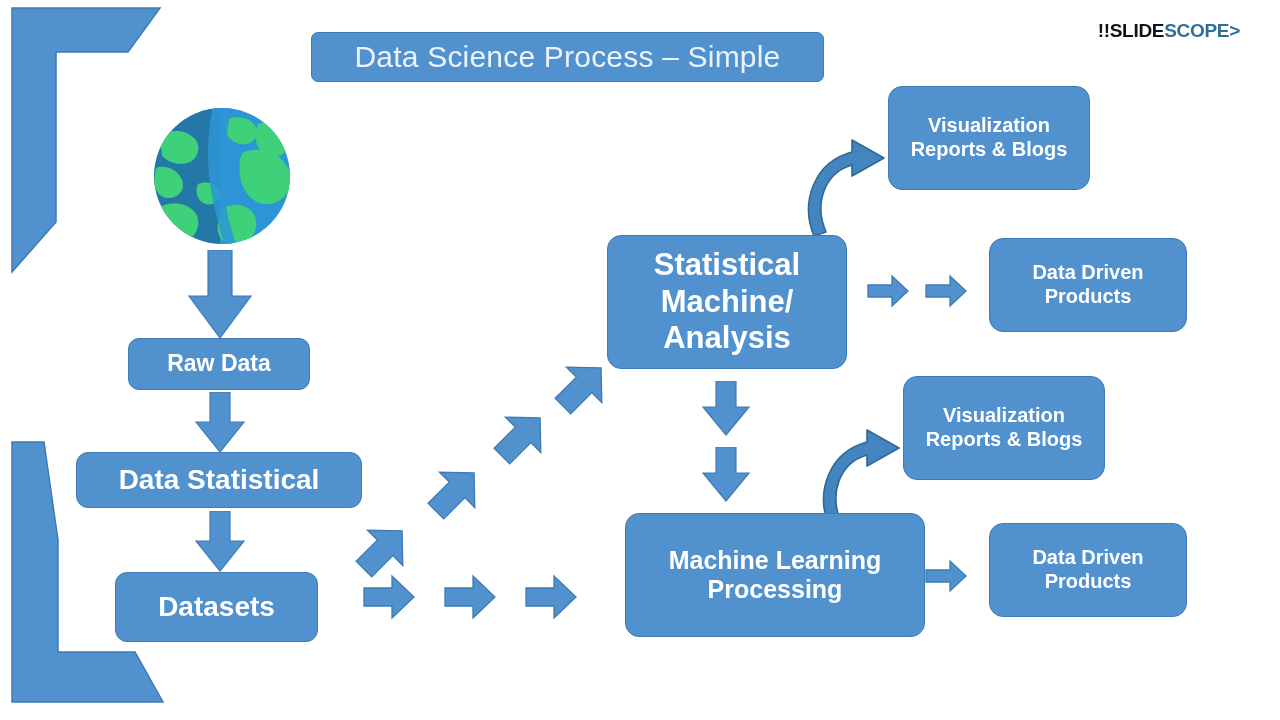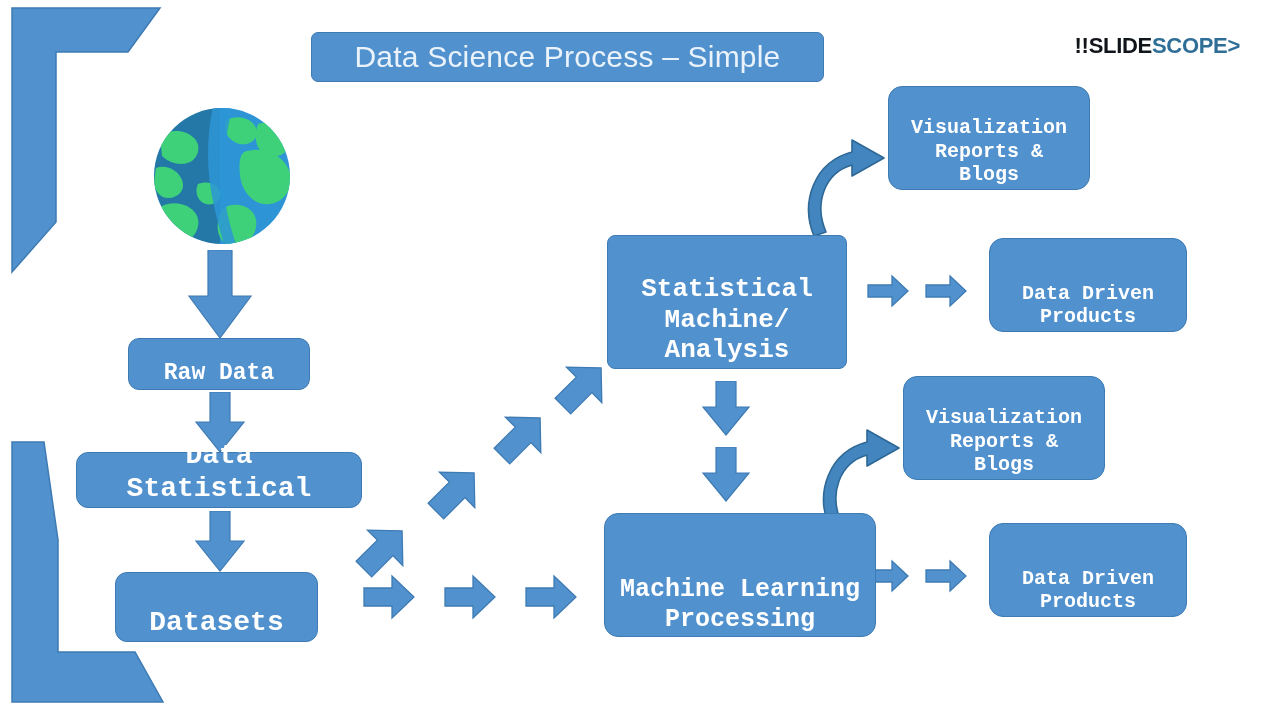--- a/index.html
+++ b/index.html
@@ -44,54 +44,52 @@
     font-weight: 400;
     letter-spacing: 0.2px;
     white-space: nowrap;
   }
 
   
   #logo {
     position: absolute;
     right: 40px;
     top: 20px;
-    font-size: 22px;
+    font-size: 19px;
     font-weight: bold;
     letter-spacing: -0.3px;
     white-space: nowrap;
-    margin-top: 13px;
   }
   #logo .mark { color: #111418; }
   #logo .slide { color: #10151b; }
   #logo .scope { color: #2F6E96; }
 
   
   .pbox {
     position: absolute;
     background: #5191CE;
     border: 1px solid #3E7BB3;
     border-radius: 12px;
     box-sizing: border-box;
     display: flex;
-    align-items: flex-end;
+    align-items: center;
     justify-content: center;
     text-align: center;
     color: #ffffff;
     font-weight: bold;
     line-height: 1.18;
     padding: 2px 12px;
-    font-family: Liberation Mono, monospace;
   }
 
   
   #box-raw-data       { left:128px; top:338px; width:182px; height:52px; font-size:23px; border-radius:11px;}
   #box-data-proc      { left: 76px; top:452px; width:286px; height:56px; font-size:28px; border-radius:12px;}
   #box-datasets       { left:115px; top:572px; width:203px; height:70px; font-size:28px; border-radius:12px;}
-  #box-stat-models    { left:607px; top:235px; width:240px; height:134px; font-size:26px; border-radius:8px;}
-  #box-ml-pred        { left:604px; top:513px; width:272px; height:124px; font-size:25px; border-radius:14px;}
+  #box-stat-models    { left:607px; top:235px; width:240px; height:134px; font-size:31px; border-radius:14px;}
+  #box-ml-pred        { left:625px; top:513px; width:300px; height:124px; font-size:25px; border-radius:14px;}
   #box-viz-top        { left:888px; top: 86px; width:202px; height:104px; font-size:20px; border-radius:14px;}
   #box-viz-bottom     { left:903px; top:376px; width:202px; height:104px; font-size:20px; border-radius:14px;}
   #box-ddp-top        { left:989px; top:238px; width:198px; height: 94px; font-size:20px; border-radius:14px;}
   #box-ddp-bottom     { left:989px; top:523px; width:198px; height: 94px; font-size:20px; border-radius:14px;}
 
   
   #globe {
     position: absolute;
     left: 152px;
     top: 106px;

